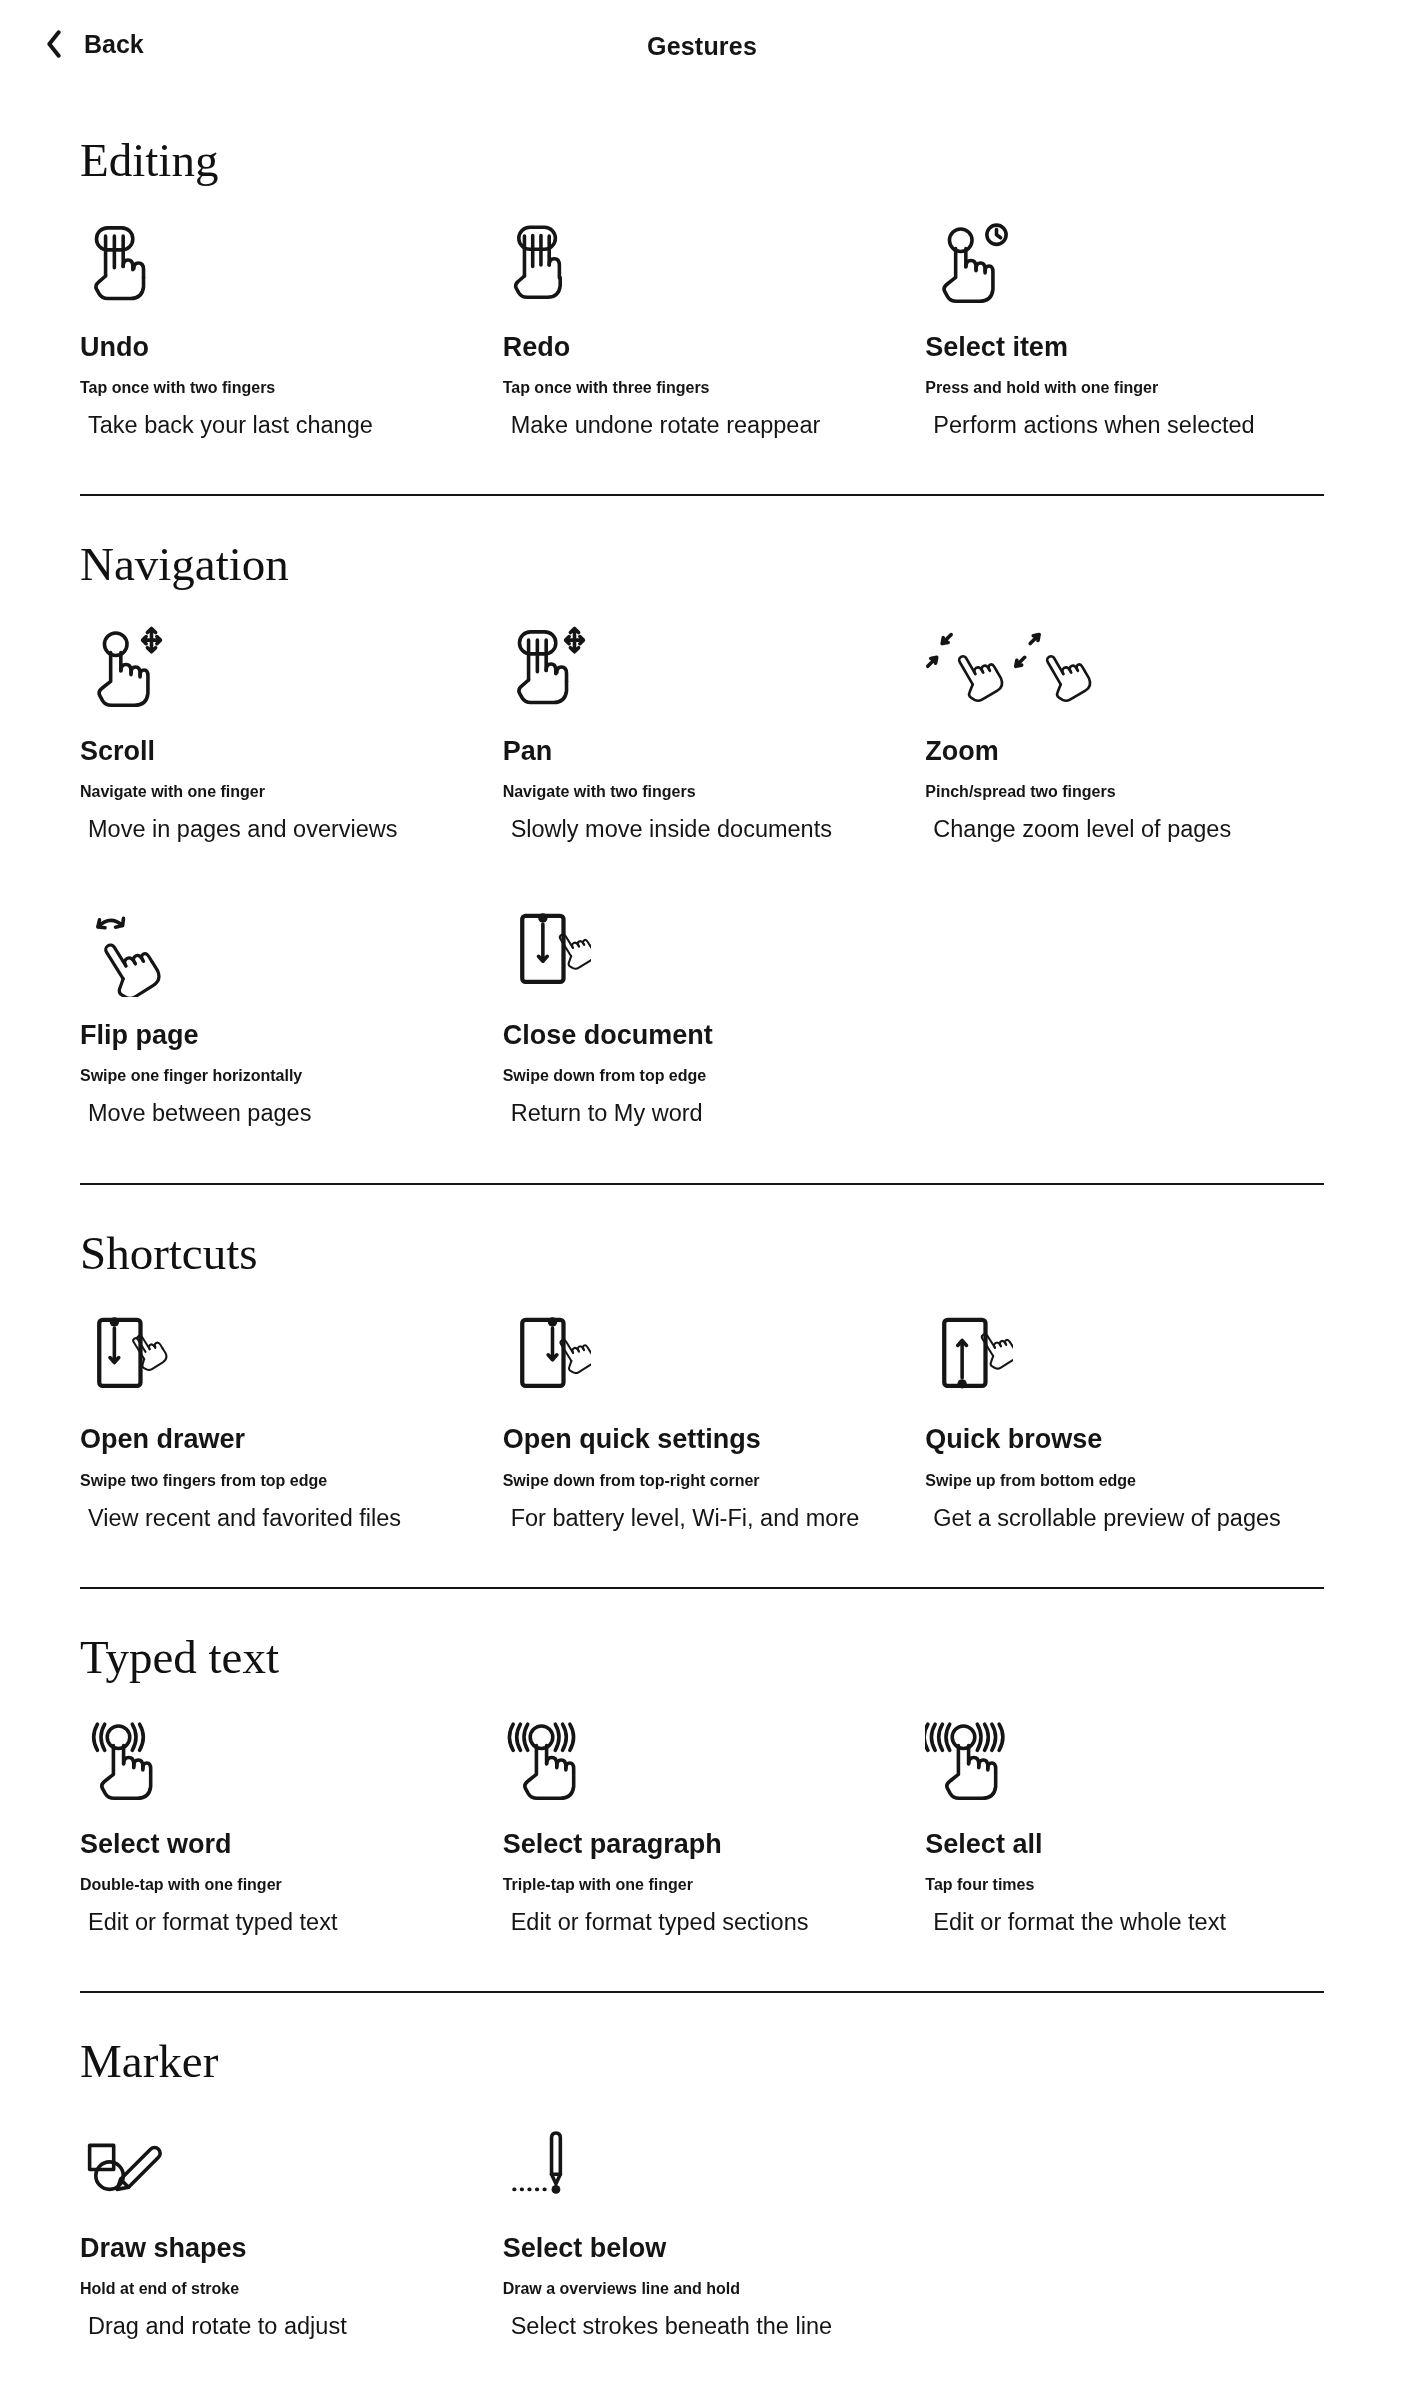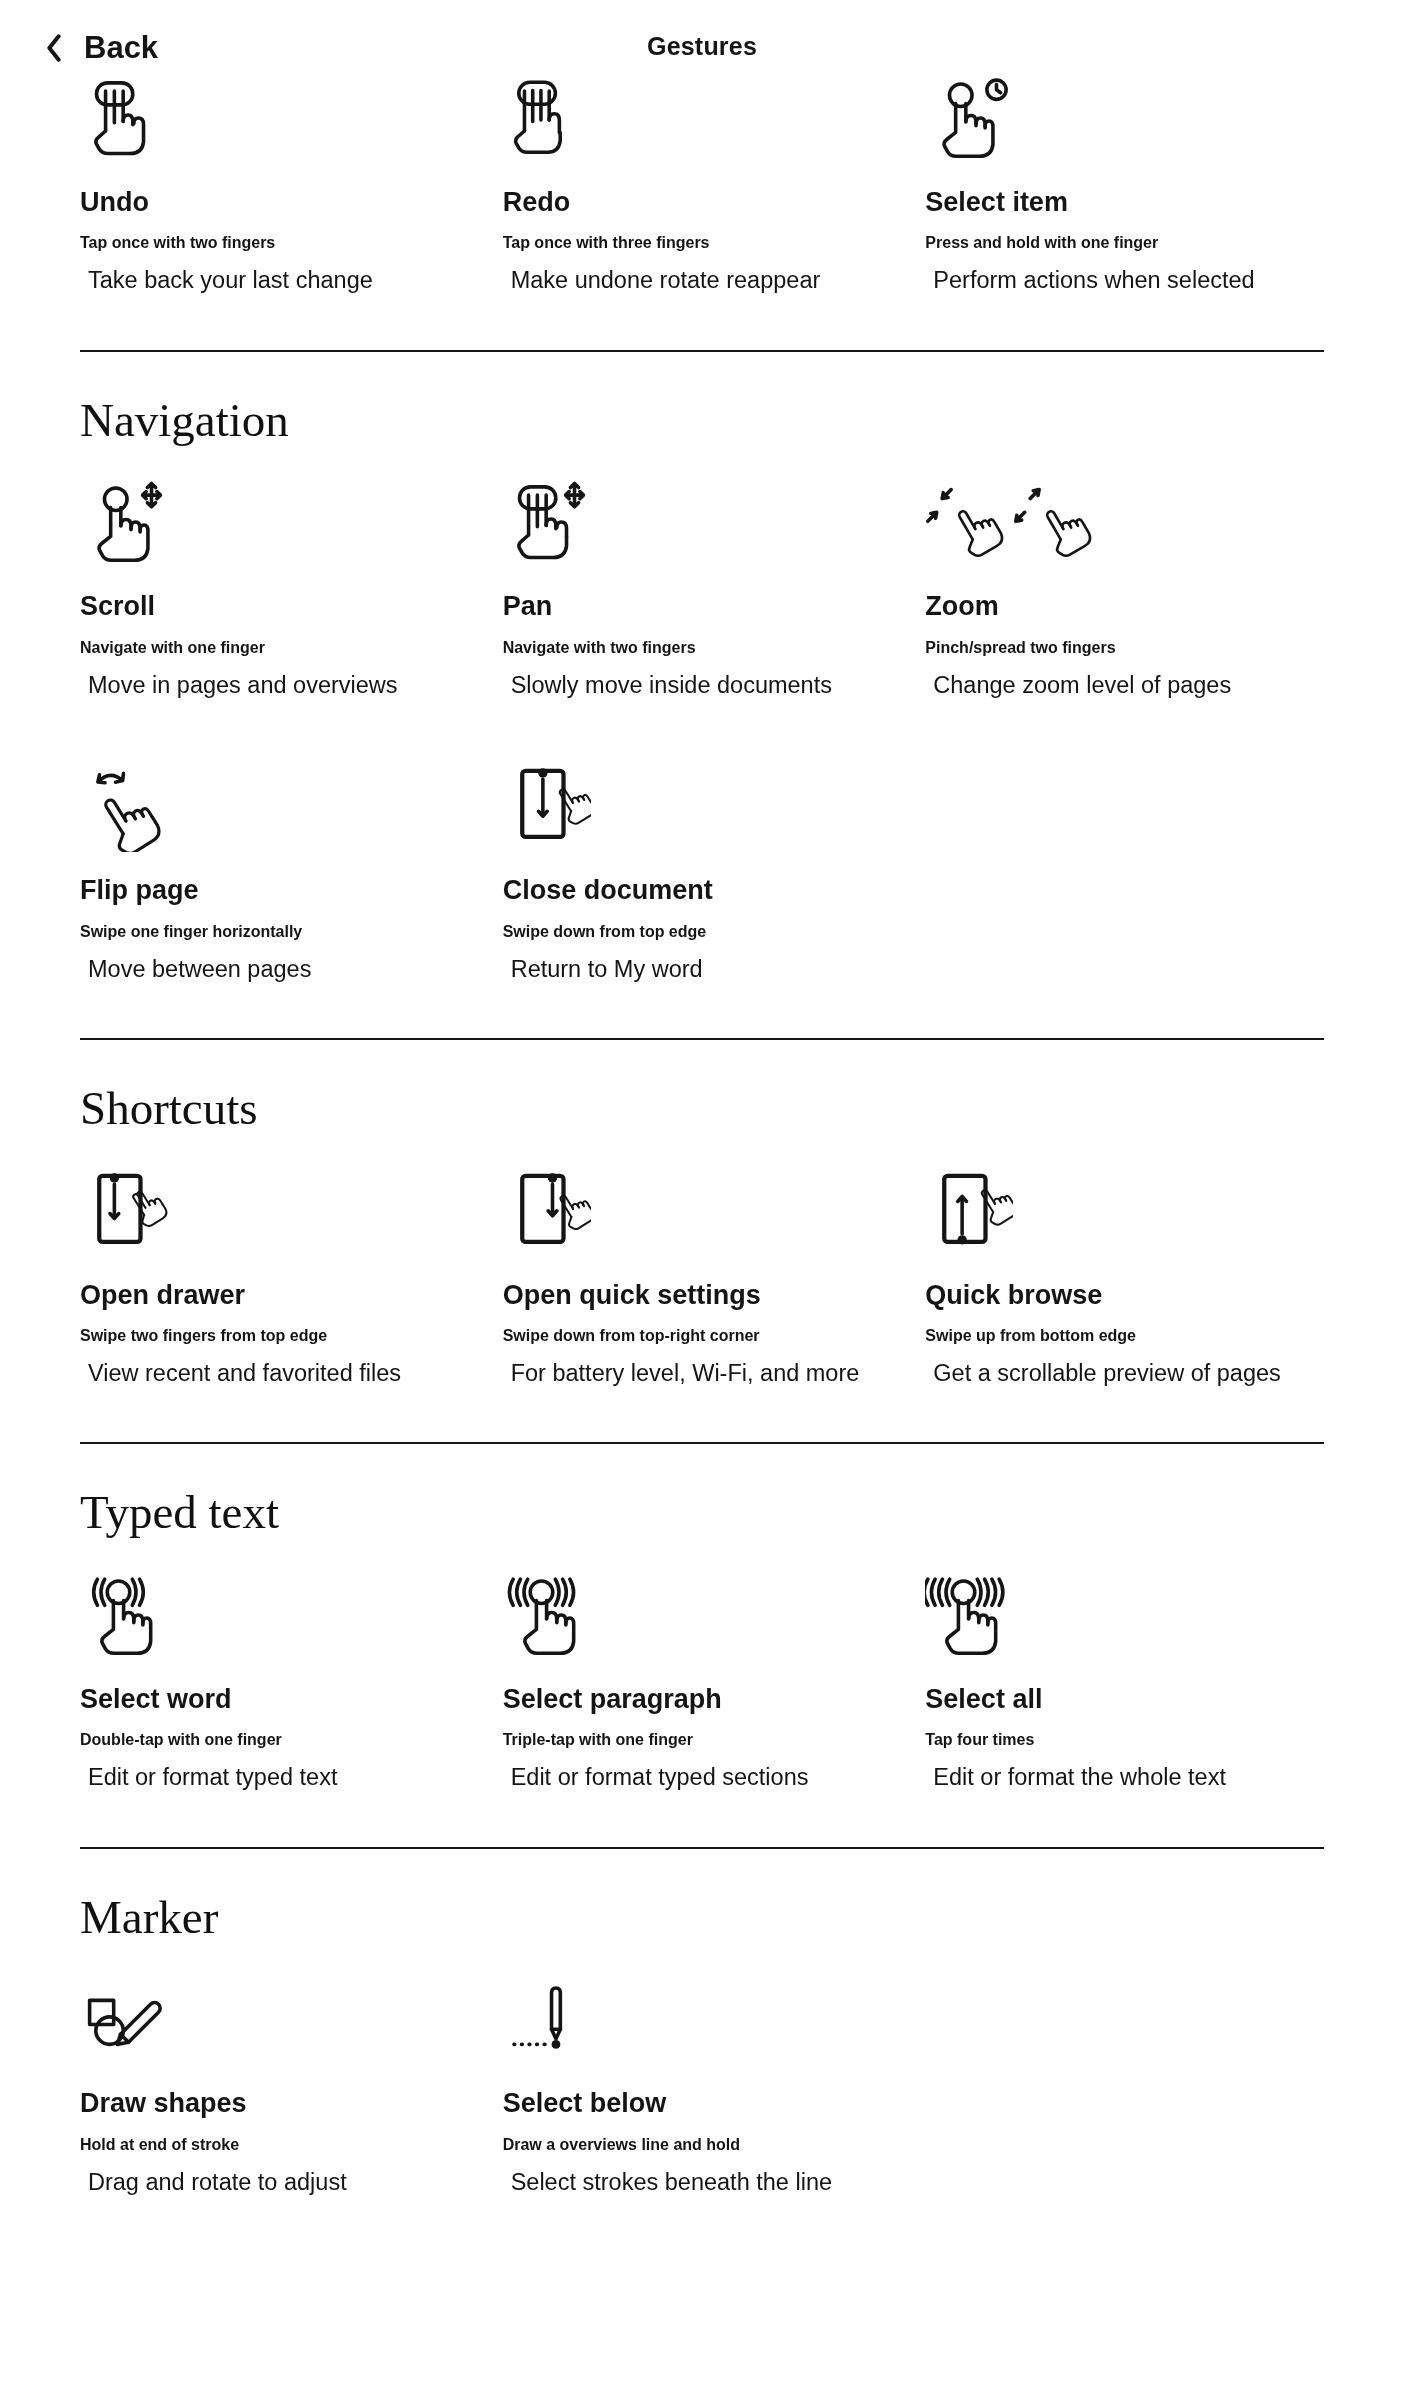--- a/index.html
+++ b/index.html
@@ -2,22 +2,22 @@
 <html><head>
 <meta charset="utf-8">
 <style>
   html,body{margin:0;padding:0}
   body{
     width:1404px;height:2390px;background:#fff;color:#151515;
     font-family:"Liberation Sans",sans-serif;overflow:hidden;
   }
   header{position:relative;padding-top:32px;height:44px}
   .back{
-    position:absolute;left:44px;top:30px;display:flex;align-items:center;gap:20px;
-    font-size:31px;font-weight:700;cursor:pointer;
+    position:absolute;left:44px;top:30px;display:flex;align-items:flex-start;gap:20px;
+    font-size:25px;font-weight:700;cursor:pointer;
   }
   .chev{display:flex;align-items:center}
   h1{margin:0;text-align:center;font-size:25px;font-weight:700;letter-spacing:.2px}
   main{margin:0 80px}
   .sh{
     font-family:"Liberation Serif","DejaVu Serif",serif;font-weight:400;
     font-size:47px;line-height:1.12;margin:42px 0 34px;color:#111;
   }
   main > section:first-child .sh{margin-top:58px}
   .grid{display:grid;grid-template-columns:repeat(3,1fr);column-gap:24px;row-gap:56px}
@@ -41,20 +41,21 @@
           </svg>
       </span>
       <span>Back</span>
     </div>
     <h1>Gestures</h1>
   </header>
 
   <main>
 
     <section>
+      <h2 class="sh">Editing</h2>
       <div class="grid">
         <article class="card">
           <div class="icon">
               <svg viewBox="0 0 64 64" height="88" fill="none" stroke="#151515" stroke-width="2.6" stroke-linecap="round" stroke-linejoin="round">
                 <rect x="12" y="5" width="26.4" height="16" rx="8"></rect>
 <path d="M18.6 11 V40 M25 11 V34 M31.4 11 V33"></path>
 <path d="M31.4 33 q0 -4.6 3.5 -4.6 q3.5 0 3.5 4.6 v2.5"></path>
 <path d="M39.2 34.5 q0 -4 3.2 -4 q3.8 0 3.8 4.6 v5.9"></path>
 <path d="M18.6 40 L13.5 44.5 q-3 2.4 -1.4 5.3 l1.9 3.3 q2 3.3 6.2 3.3 h16.6 q8.4 0 9.4 -8.4 v-7"></path>
               </svg>

